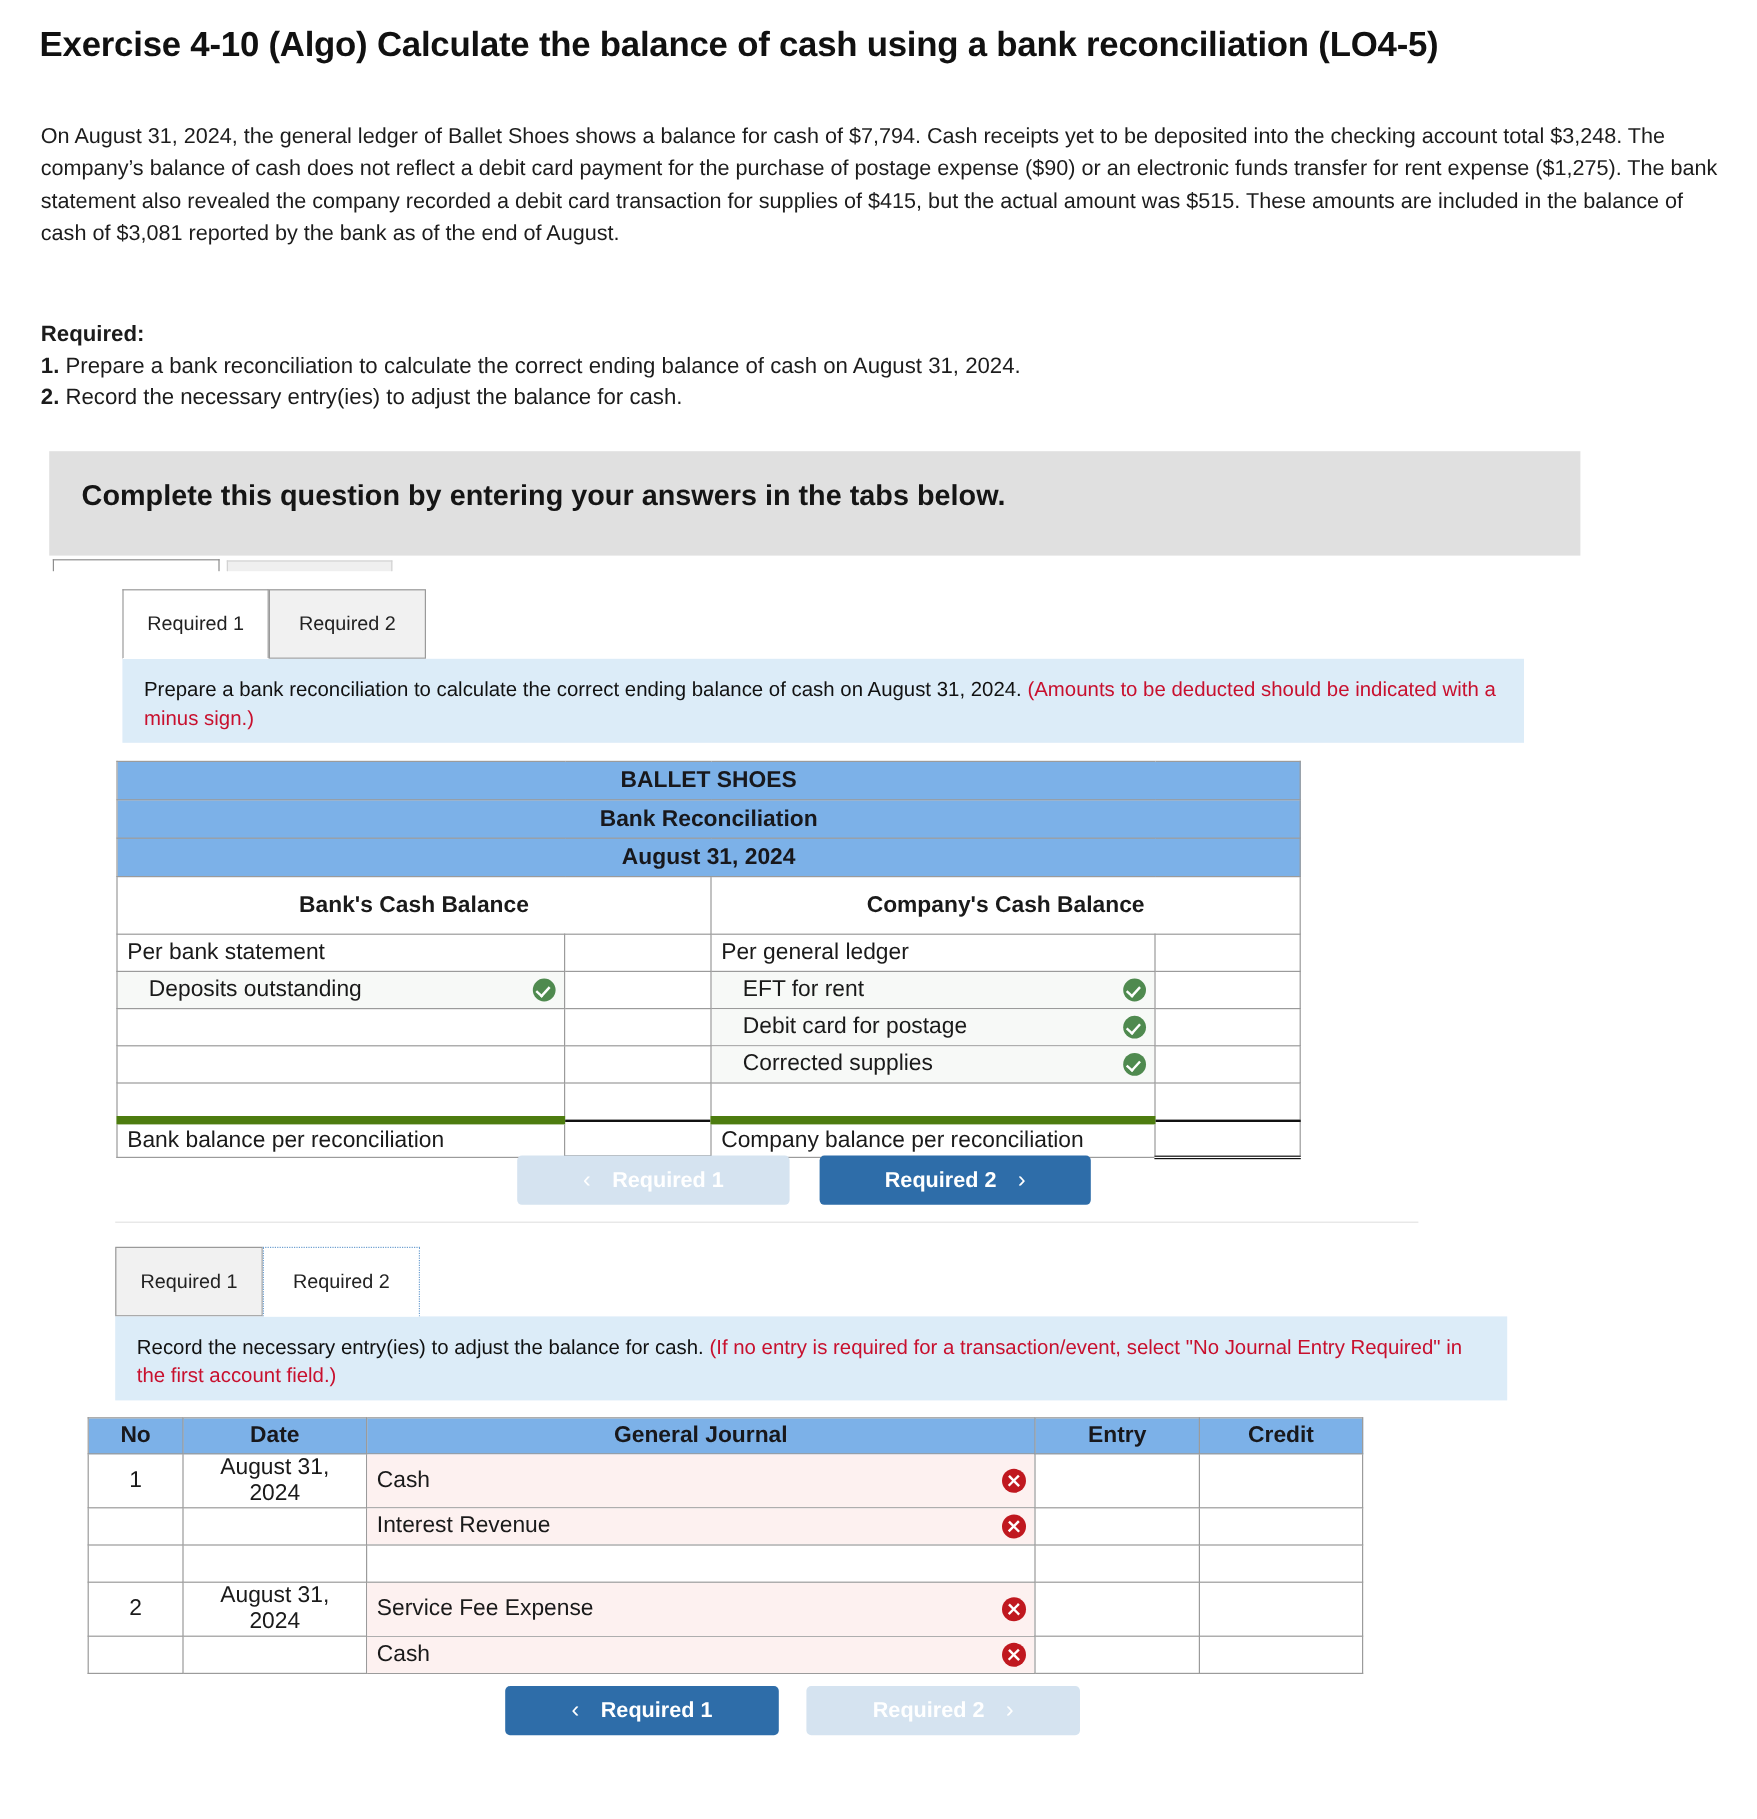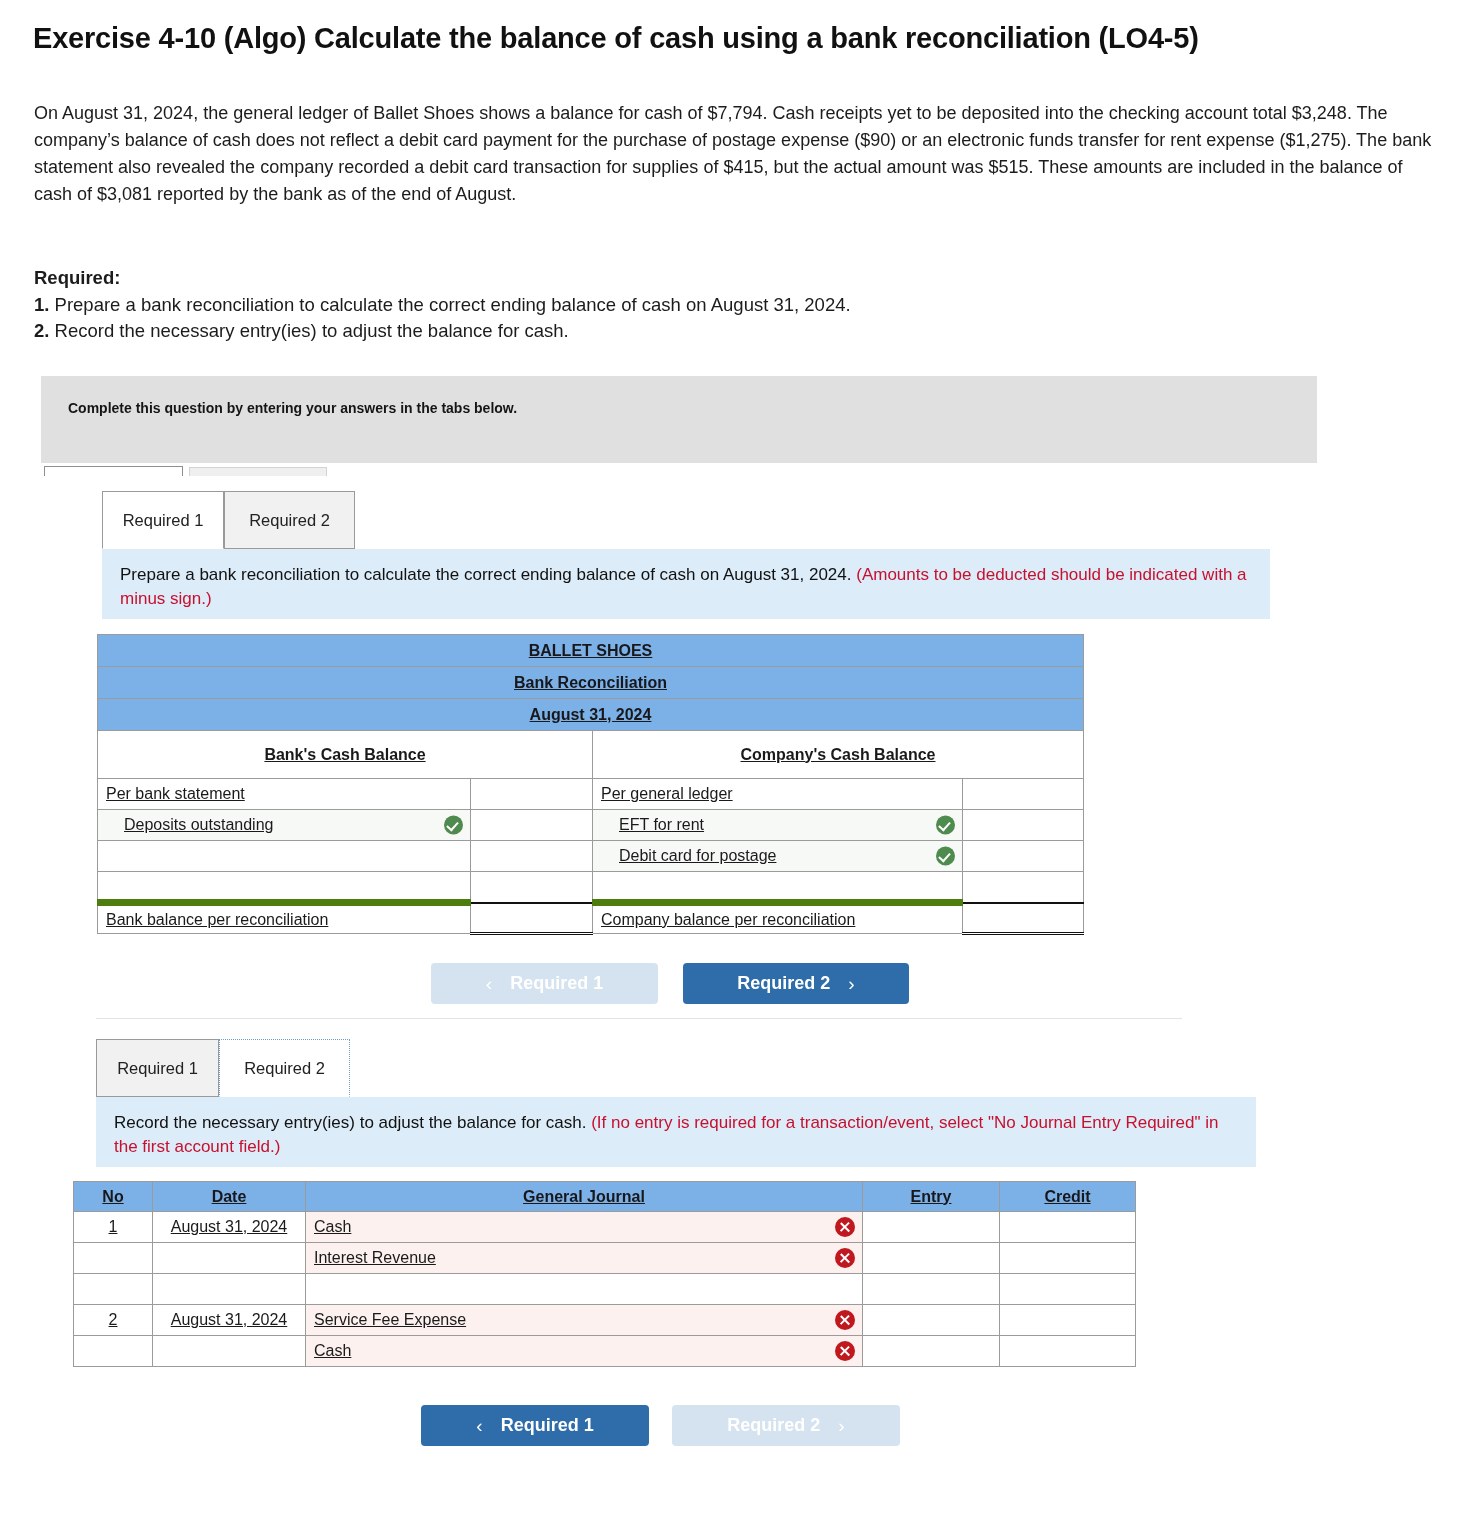--- a/index.html
+++ b/index.html
@@ -50,21 +50,21 @@
   
   .grey-banner {
     position: absolute;
     left: 41px; top: 376px;
     width: 1276px; height: 87px;
     background: #e0e0e0;
   }
   .grey-banner span {
     position: absolute;
     left: 27px; top: 24px;
-    font-size: 14px;
+    font-size: 24px;
     font-weight: bold;
     color: #151515;
   }
 
   
   .ghost-tabs { position: absolute; left: 44px; top: 466px; }
   .ghost-tab-a {
     position: absolute; left: 0; top: 0;
     width: 139px; height: 10px;
     border: 1px solid #8e8e8e;
@@ -115,23 +115,22 @@
     color: #111111;
     padding: 14px 18px 14px 18px;
   }
   .instr .hint { color: #c8102e; }
 
   
   table.recon, table.journal {
     position: absolute;
     border-collapse: collapse;
     table-layout: fixed;
-    font-size: 16px;
+    font-size: 19px;
     color: #1a1a1a;
-    text-decoration: underline;
   }
   table.recon { left: 97px; top: 634px; width: 986px; }
 
   .recon td {
     border: 1px solid #9b9b9b;
     height: 31px;
     padding: 0 8px;
     background: #ffffff;
     vertical-align: middle;
   }
@@ -322,20 +321,29 @@
       <tr>
         <td class="lbl"></td>
         <td class="amt"></td>
         <td class="indent">
           <span>Debit card for postage</span>
           <span class="chk"></span>
         </td>
         <td class="amt"></td>
       </tr>
 
+      <tr>
+        <td class="lbl"></td>
+        <td class="amt"></td>
+        <td class="indent">
+          <span>Corrected supplies</span>
+          <span class="chk"></span>
+        </td>
+        <td class="amt"></td>
+      </tr>
 
       <tr>
         <td class="lbl"></td>
         <td class="amt"></td>
         <td class="lbl"></td>
         <td class="amt"></td>
       </tr>
 
       <tr class="totalrow">
         <td class="lbl">Bank balance per reconciliation</td>

